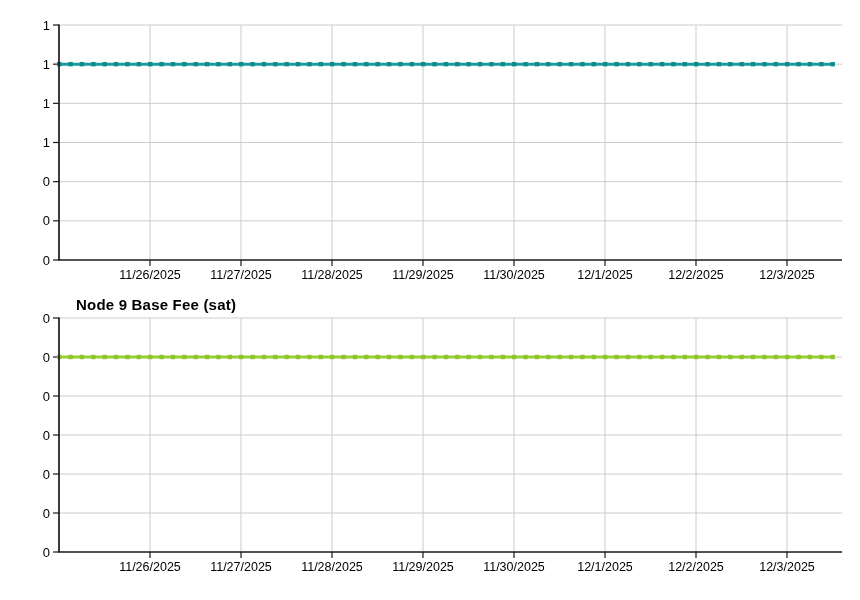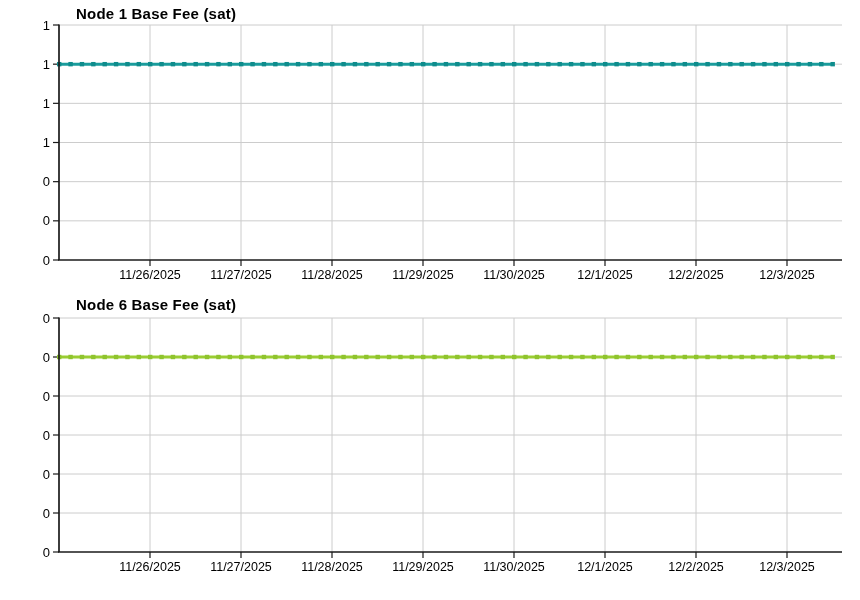--- a/index.html
+++ b/index.html
@@ -263,15 +263,14 @@
       <rect x="762.25" y="354.8" width="4.4" height="4.4" fill="#8fc42e"></rect>
       <rect x="773.625" y="354.8" width="4.4" height="4.4" fill="#8fc42e"></rect>
       <rect x="785" y="354.8" width="4.4" height="4.4" fill="#8fc42e"></rect>
       <rect x="796.375" y="354.8" width="4.4" height="4.4" fill="#8fc42e"></rect>
       <rect x="807.75" y="354.8" width="4.4" height="4.4" fill="#8fc42e"></rect>
       <rect x="819.125" y="354.8" width="4.4" height="4.4" fill="#8fc42e"></rect>
       <rect x="830.5" y="354.8" width="4.4" height="4.4" fill="#8fc42e"></rect>
       <line x1="59" y1="317.5" x2="59" y2="552" stroke="#1a1a1a" stroke-width="1.7"></line>
       <line x1="58" y1="552" x2="842" y2="552" stroke="#1a1a1a" stroke-width="1.7"></line>
     </svg>
-  <div class="chart-title" id="chart1-title">Node 1 Base Fee (sat)</div>
-  <div class="chart-title" id="chart2-title">Node 6 Base Fee (sat)</div>
+  <div class="chart-title" id="chart2-title">Node 9 Base Fee (sat)</div>
 </div>
 
 </body></html>

